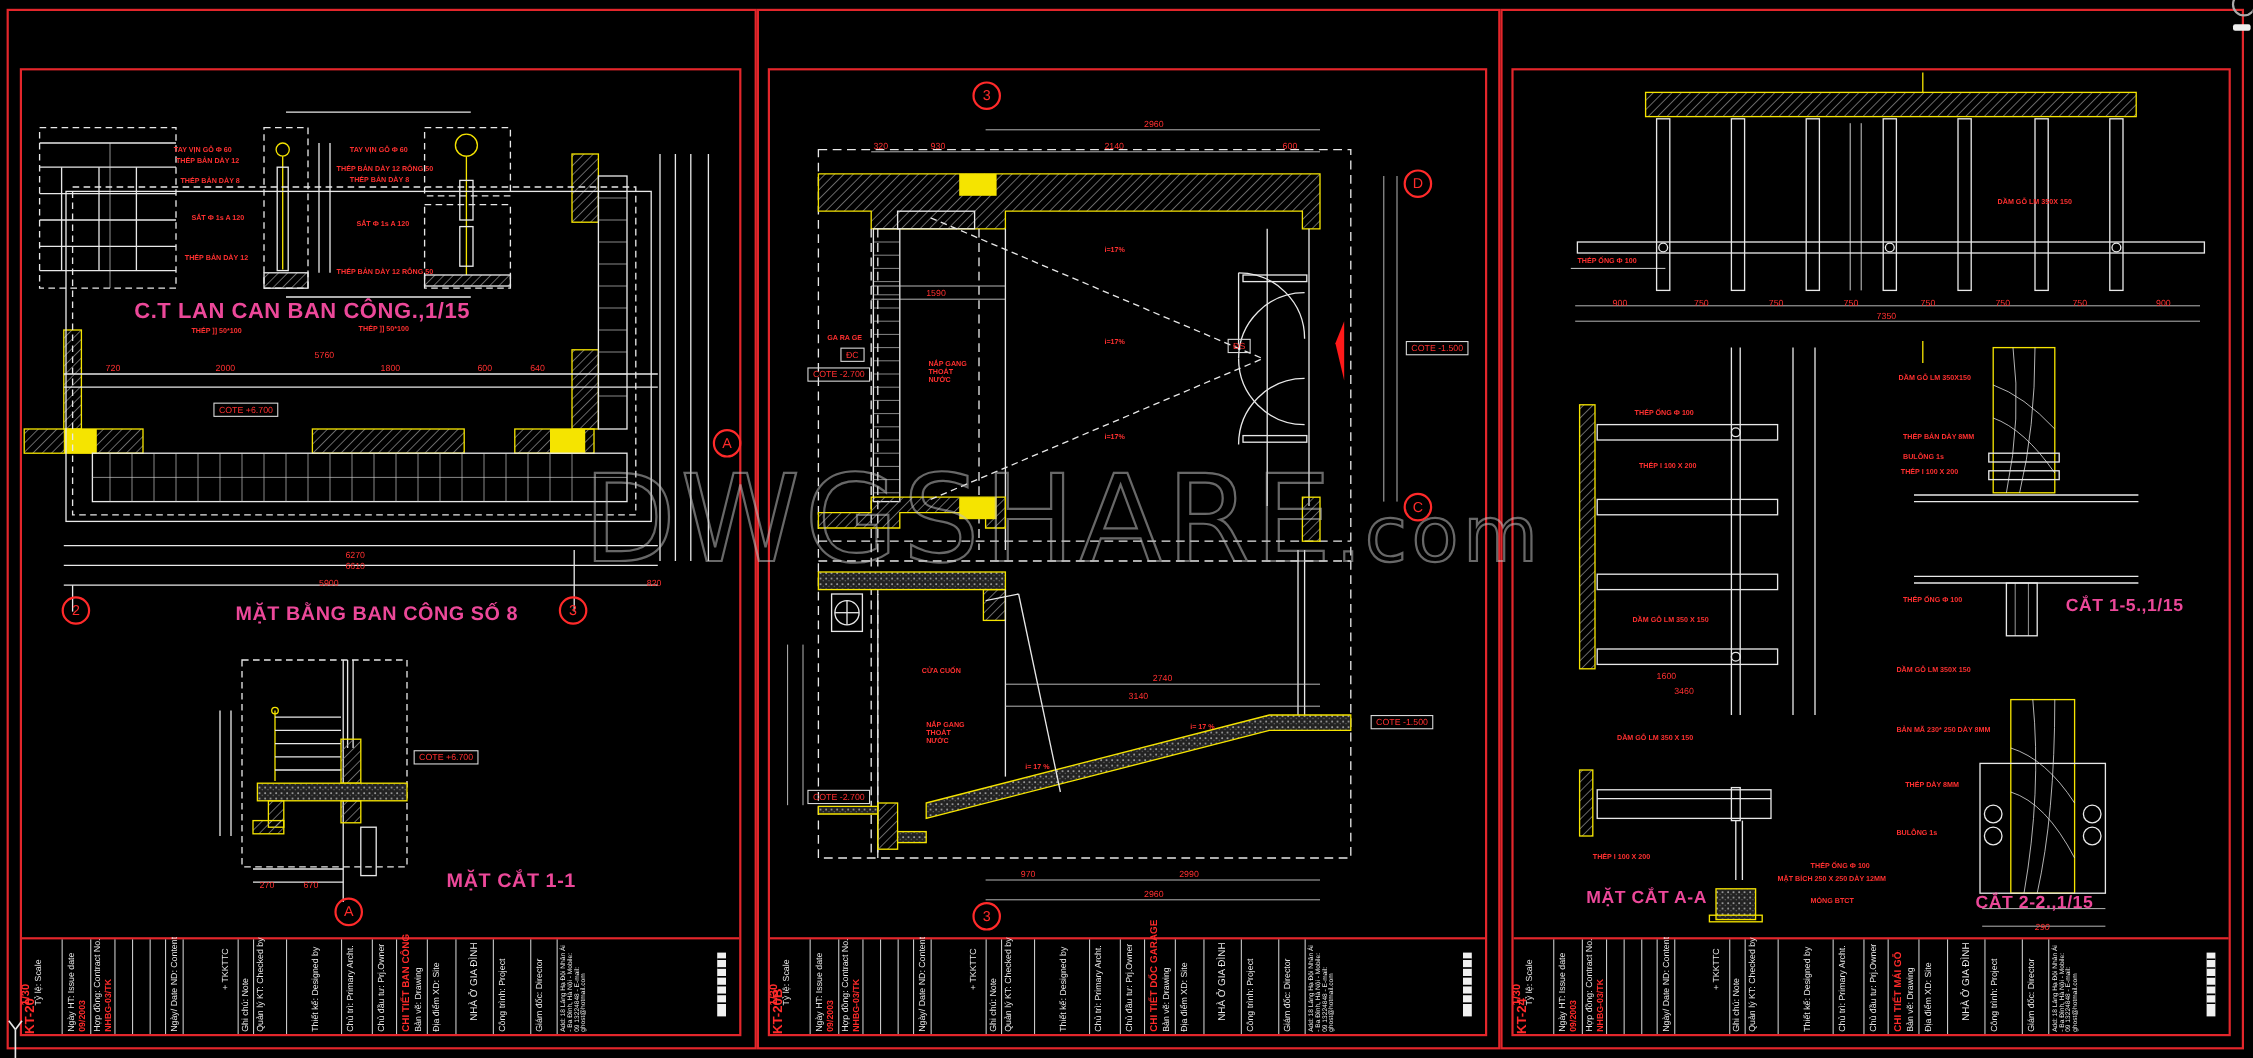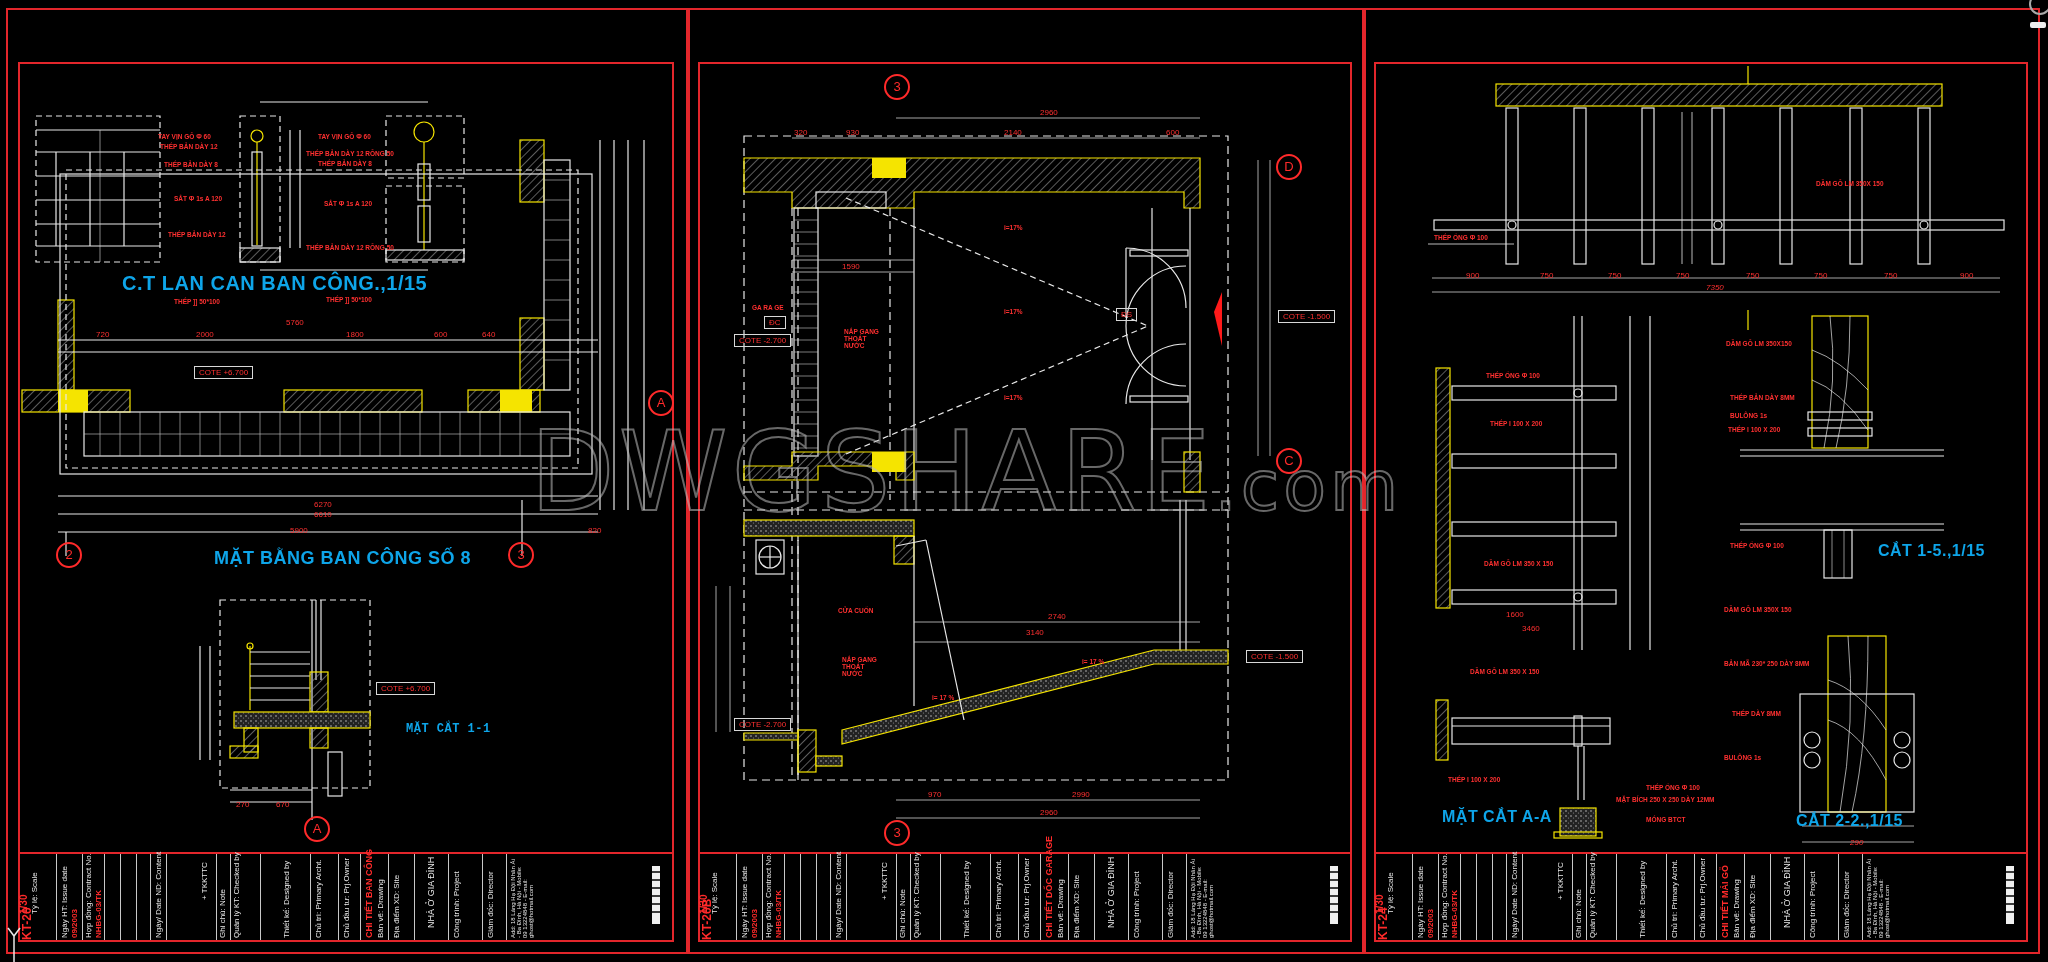--- a/index.html
+++ b/index.html
@@ -1,20 +1,20 @@
 <!DOCTYPE html>
 <html><head>
 <meta charset="utf-8">
 <style>
   html,body{margin:0;padding:0;background:#000;}
   body{width:2048px;height:962px;position:relative;overflow:hidden;font-family:"Liberation Sans",sans-serif;}
   .sheet{position:absolute;top:8px;height:946px;border:2px solid #e3262b;box-sizing:border-box;}
   .frame{position:absolute;border:2px solid #e3262b;box-sizing:border-box;}
   svg{position:absolute;left:0;top:0;}
-  .title-red{position:absolute;color:#0ea5e9;font-weight:bold;white-space:nowrap;letter-spacing:0.5px;}
+  .title-red{position:absolute;color:#ec4899;font-weight:bold;white-space:nowrap;letter-spacing:0.5px;}
   .tb{position:absolute;border-top:2px solid #e3262b;box-sizing:border-box;}
   .tb-cell{position:absolute;top:0;bottom:0;border-left:1px solid #c8c8c8;box-sizing:border-box;}
   .vtext{position:absolute;writing-mode:vertical-rl;transform:rotate(180deg);color:#eaeaea;font-size:8px;white-space:nowrap;}
   .vtext.red{color:#ff2a2a;font-weight:bold;}
   .cote{position:absolute;border:1.5px solid #d8d8d8;color:#ff3030;font-size:8px;padding:1px 4px;white-space:nowrap;}
   .dim{position:absolute;color:#ff3030;font-size:8px;white-space:nowrap;}
   .lbl{position:absolute;color:#ff3030;font-size:6.5px;font-weight:bold;white-space:nowrap;}
   .axis{position:absolute;width:22px;height:22px;border:2px solid #ff2a2a;border-radius:50%;color:#ff2a2a;font-size:13px;text-align:center;line-height:22px;box-sizing:content-box;}
   .watermark{position:absolute;left:530px;top:408px;font-size:110px;color:transparent;-webkit-text-stroke:2px rgba(190,190,190,0.55);font-family:"DejaVu Sans",sans-serif;letter-spacing:4px;white-space:nowrap;}
   .watermark small{font-size:70px;}
@@ -321,21 +321,21 @@
       <circle cx="1902" cy="760" r="8"></circle>
     <line x1="1802" y1="826" x2="1914" y2="826" stroke="#cfcfcf" stroke-width="0.8"></line>
     <line x1="1802" y1="842" x2="1914" y2="842" stroke="#cfcfcf" stroke-width="0.8"></line>
   </g>
 </svg>
 
 <div class="watermark"><span>DWGSHARE</span><small>.com</small></div>
 
 <div class="title-red" style="left:122px;top:272px;font-size:20px;">C.T LAN CAN BAN CÔNG.,1/15</div>
 <div class="title-red" style="left:214px;top:548px;font-size:18px;">MẶT BẰNG BAN CÔNG SỐ 8</div>
-<div class="title-red" style="left:406px;top:722px;font-size:12px;font-family:Liberation Mono, monospace;">MẶT CẮT 1-1</div>
+<div class="title-red" style="left:406px;top:790px;font-size:18px;">MẶT CẮT 1-1</div>
 
 <div class="lbl" style="left:158px;top:133px;">TAY VỊN GỖ Ф 60</div>
 <div class="lbl" style="left:160px;top:143px;">THÉP BẢN DÀY 12</div>
 <div class="lbl" style="left:164px;top:161px;">THÉP BẢN DÀY 8</div>
 <div class="lbl" style="left:174px;top:195px;">SẮT Ф 1s A 120</div>
 <div class="lbl" style="left:168px;top:231px;">THÉP BẢN DÀY 12</div>
 <div class="lbl" style="left:174px;top:298px;">THÉP ]] 50*100</div>
 
 <div class="lbl" style="left:318px;top:133px;">TAY VỊN GỖ Ф 60</div>
 <div class="lbl" style="left:306px;top:150px;">THÉP BẢN DÀY 12 RỖNG 50</div>
@@ -400,21 +400,21 @@
 <div class="cote" style="left:1278px;top:310px;">COTE -1.500</div>
 <div class="cote" style="left:1246px;top:650px;">COTE -1.500</div>
 <div class="cote" style="left:734px;top:718px;">COTE -2.700</div>
 
 <div class="title-red" style="left:1442px;top:808px;font-size:16px;">MẶT CẮT A-A</div>
 <div class="title-red" style="left:1878px;top:542px;font-size:16px;">CẮT 1-5.,1/15</div>
 <div class="title-red" style="left:1796px;top:812px;font-size:16px;">CẮT 2-2.,1/15</div>
 
 <div class="lbl" style="left:1434px;top:234px;">THÉP ỐNG Ф 100</div>
 <div class="lbl" style="left:1816px;top:180px;">DẦM GỖ LM 350X 150</div>
-<div class="dim" style="left:1706px;top:283px;font-style:italic;">7350</div>
+<div class="dim" style="left:1706px;top:283px;">7350</div>
 <div class="dim" style="left:1466px;top:271px;">900</div>
 <div class="dim" style="left:1540px;top:271px;">750</div>
 <div class="dim" style="left:1608px;top:271px;">750</div>
 <div class="dim" style="left:1676px;top:271px;">750</div>
 <div class="dim" style="left:1746px;top:271px;">750</div>
 <div class="dim" style="left:1814px;top:271px;">750</div>
 <div class="dim" style="left:1884px;top:271px;">750</div>
 <div class="dim" style="left:1960px;top:271px;">900</div>
 
 <div class="lbl" style="left:1486px;top:372px;">THÉP ỐNG Ф 100</div>

